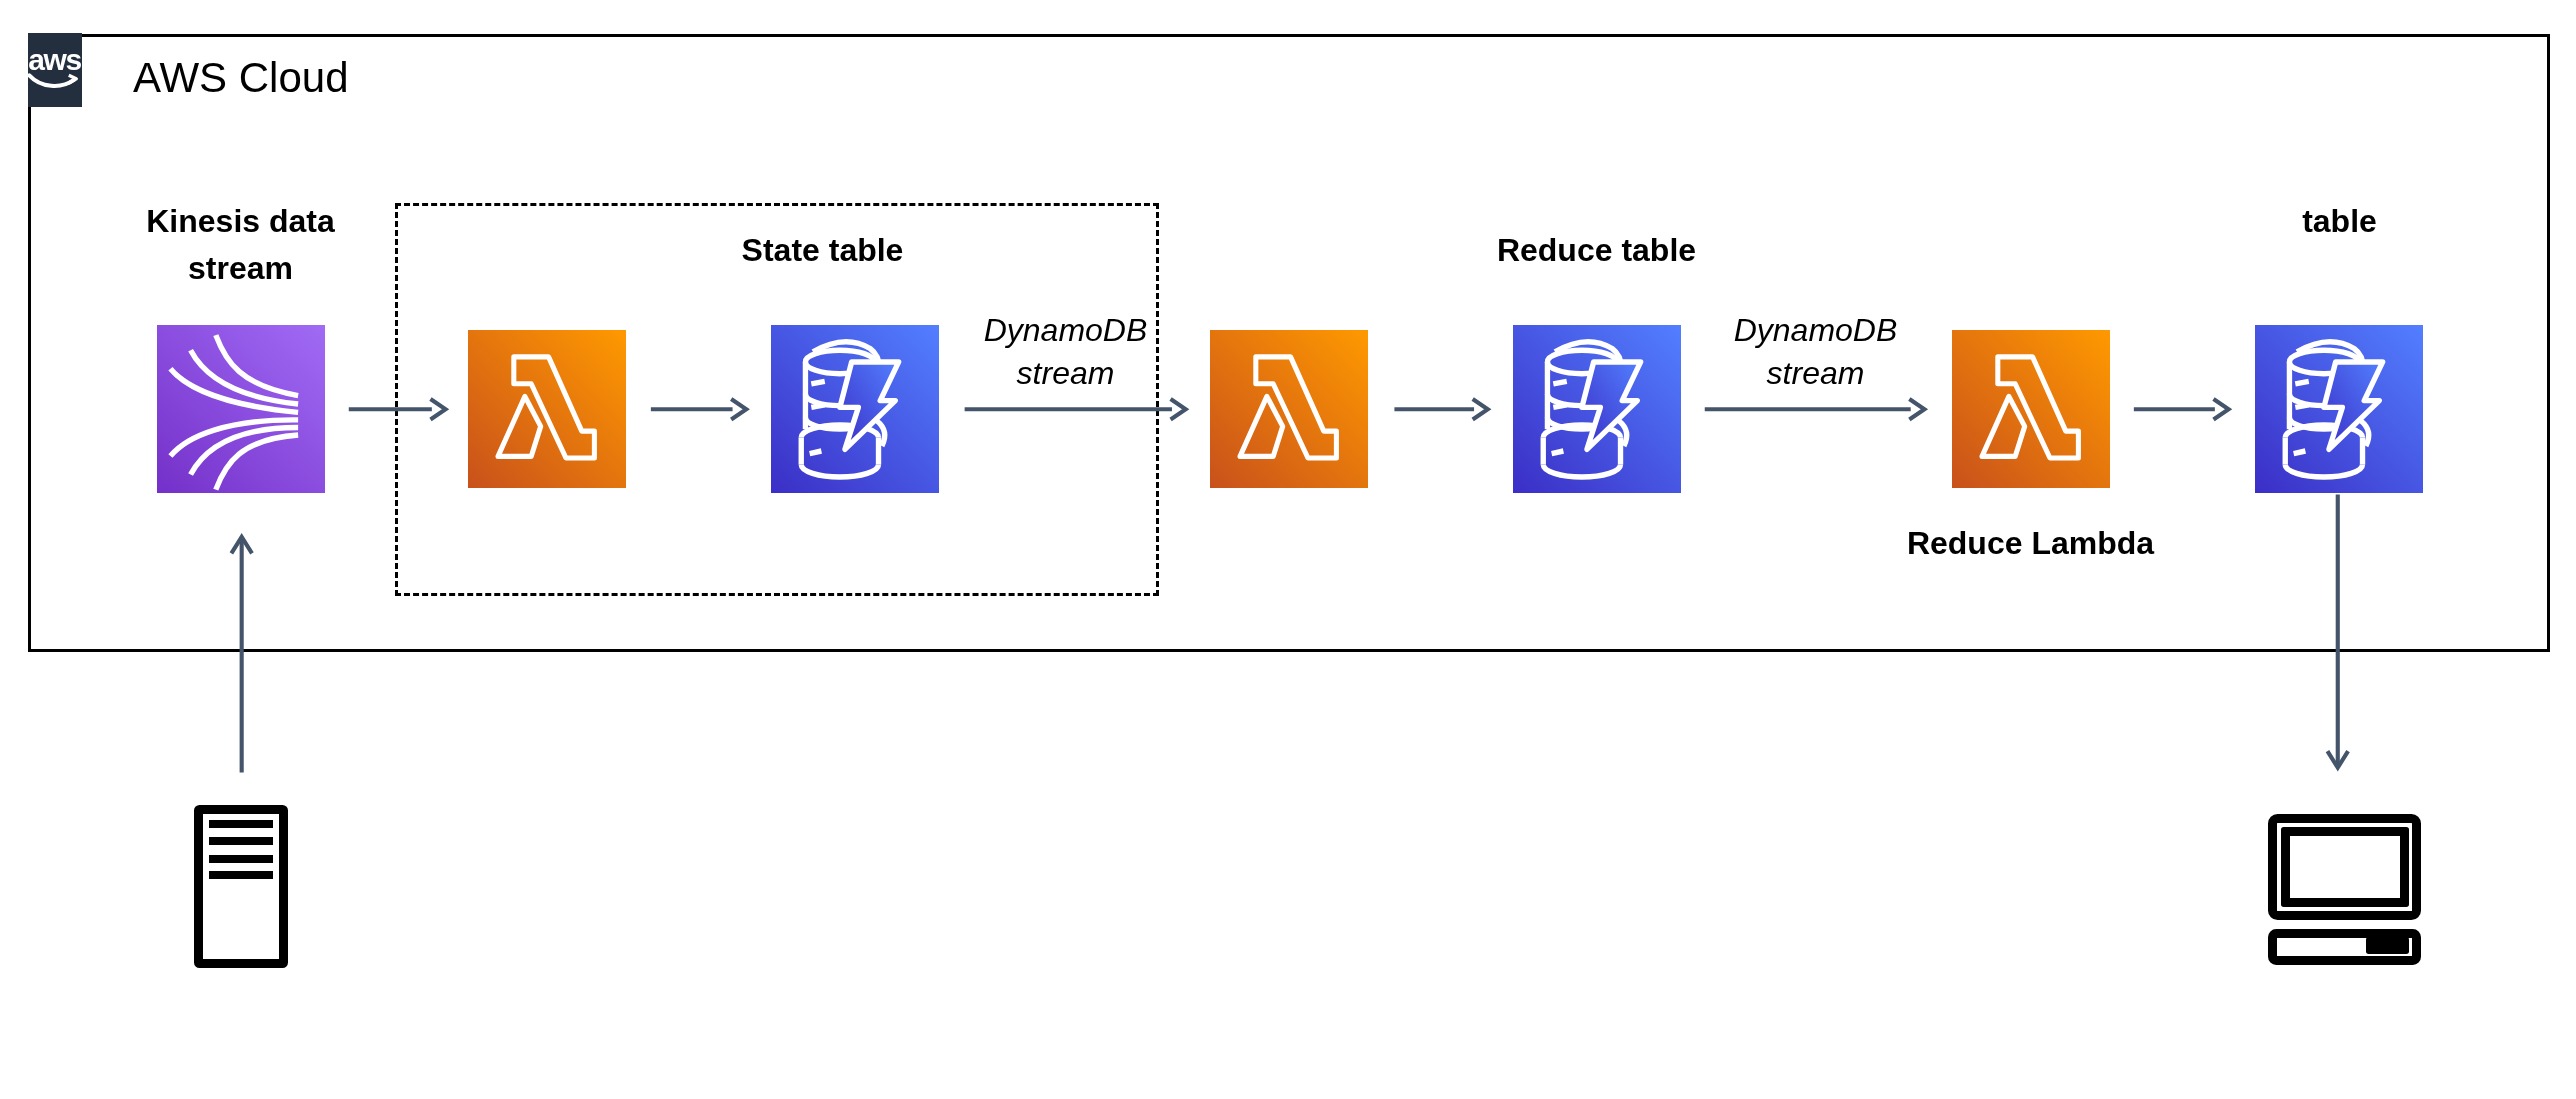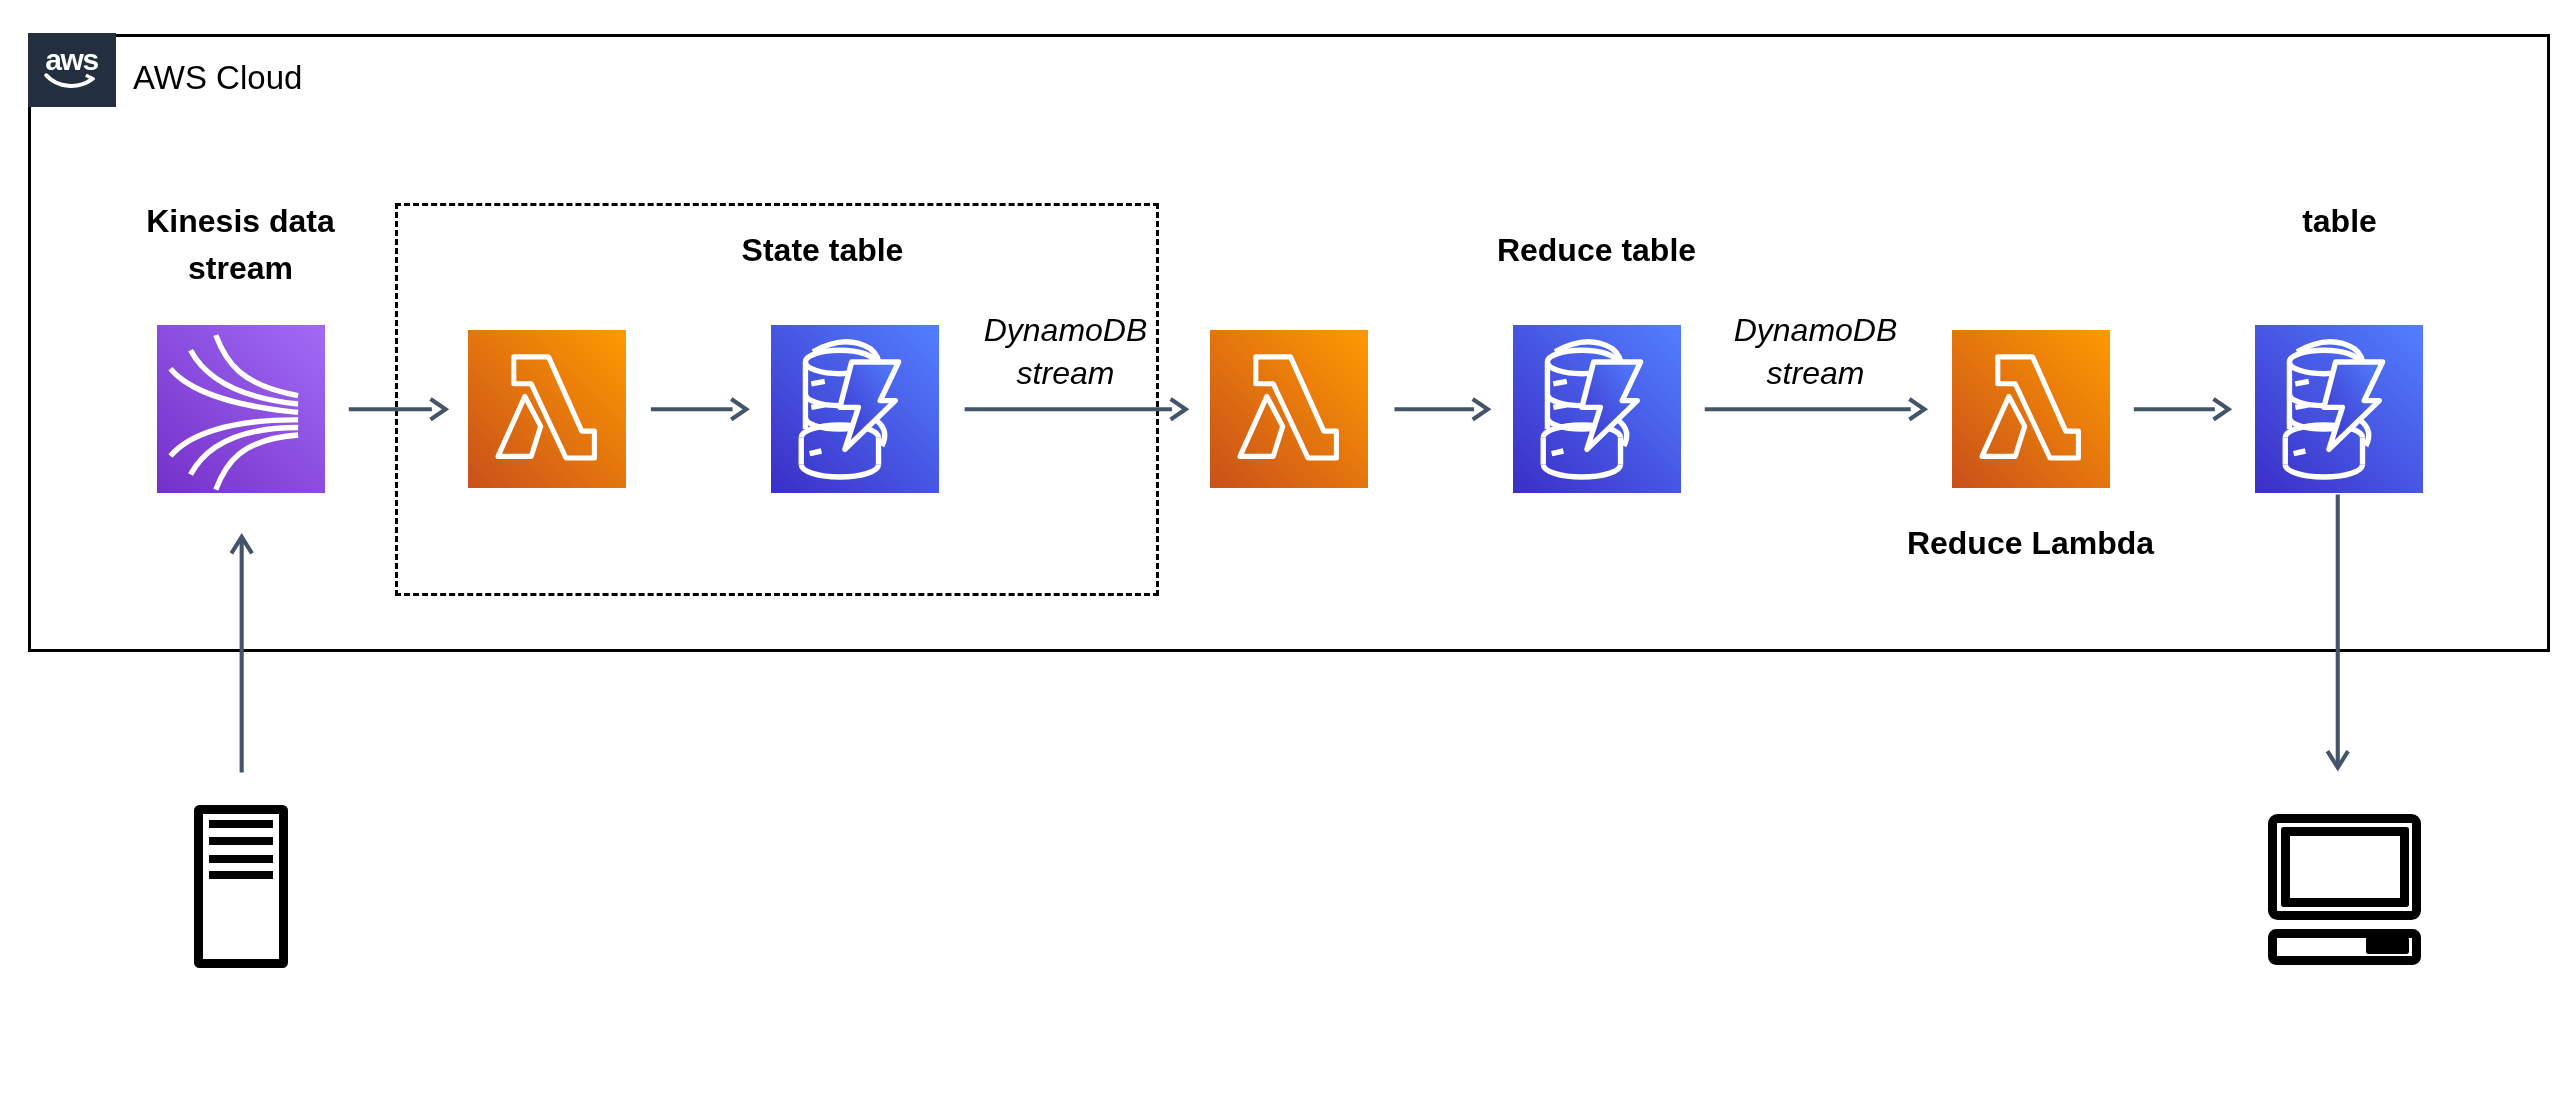--- a/index.html
+++ b/index.html
@@ -3,25 +3,25 @@
 <meta charset="utf-8">
 <style>
   html,body{margin:0;padding:0;background:#fff;}
   .stage{position:relative;width:2576px;height:1100px;background:#fff;overflow:hidden;
          font-family:"Liberation Sans","DejaVu Sans",sans-serif;color:#000;}
   
   .cloud-box{position:absolute;left:27.5px;top:34px;width:2522px;height:618px;
              border:3.4px solid var(--outline);box-sizing:border-box;background:transparent;}
   .dashed-box{position:absolute;left:395px;top:203px;width:764px;height:393px;
               border:3.4px dashed var(--outline);box-sizing:border-box;}
-  .aws-logo{position:absolute;left:27.5px;top:33px;width:88px;height:74px;
+  .aws-logo{position:absolute;left:27.5px;top:33px;width:54px;height:74px;
             background:var(--logo-bg);display:flex;flex-direction:column;
             align-items:center;justify-content:center;}
   .aws-logo .aws-word{color:#fff;font-weight:bold;font-size:30px;letter-spacing:-1.4px;line-height:27.5px;}
-  .aws-cloud-label{position:absolute;left:133px;top:59px;font-size:33px;line-height:38px;}
+  .aws-cloud-label{position:absolute;left:133px;top:59px;font-size:42px;line-height:38px;}
   
   .icon{position:absolute;}
   .icon svg{display:block;width:100%;height:100%;}
   
   .lbl{position:absolute;width:357px;text-align:center;font-weight:bold;
        font-size:32px;line-height:47px;}
   .lbl span{display:block;}
   .edge-lbl{position:absolute;width:357px;text-align:center;font-style:italic;
             font-weight:normal;font-size:32px;line-height:43px;}
   .edge-lbl span{display:block;}

